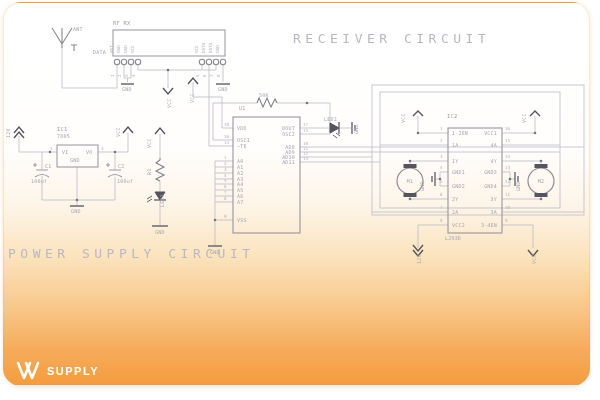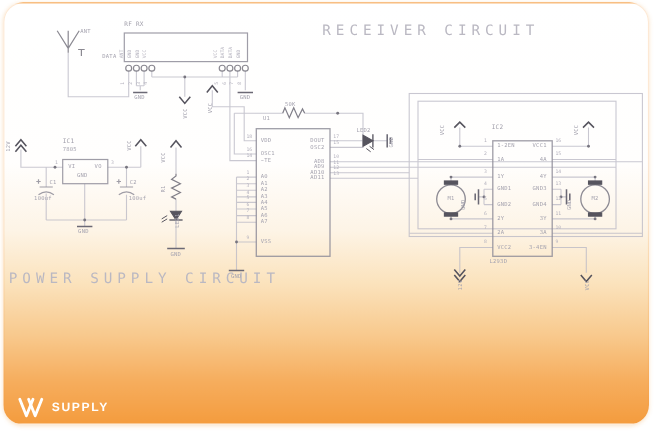--- a/index.html
+++ b/index.html
@@ -83,21 +83,21 @@
         <circle cx="510" cy="179" r="1.3"></circle>
       <circle cx="418" cy="133" r="1.3"></circle>
         <circle cx="535" cy="133" r="1.3"></circle>
         <circle cx="410" cy="161" r="1.3"></circle>
         <circle cx="410" cy="199" r="1.3"></circle>
       <circle cx="541" cy="161" r="1.3"></circle>
         <circle cx="541" cy="199" r="1.3"></circle>
     </g>
   </svg>
 
-  <span class="ttl" style="left:293px;top:22px">RECEIVER CIRCUIT</span>
+  <span class="ttl" style="left:293px;top:32px">RECEIVER CIRCUIT</span>
   <span class="ttl" style="left:8px;top:247px">POWER SUPPLY CIRCUIT</span>
 
   <span class="lbl v" style="left:11px;top:132px">12V</span>
   <span class="lbl s55" style="left:57px;top:126px">IC1</span>
   <span class="lbl" style="left:57px;top:133px">7805</span>
   <span class="lbl" style="left:62px;top:149px">VI</span>
   <span class="lbl" style="left:86px;top:149px">VO</span>
   <span class="lbl" style="left:70px;top:157px">GND</span>
   <span class="n" style="left:50px;top:146px">1</span>
   <span class="n" style="left:101px;top:146px">3</span>

